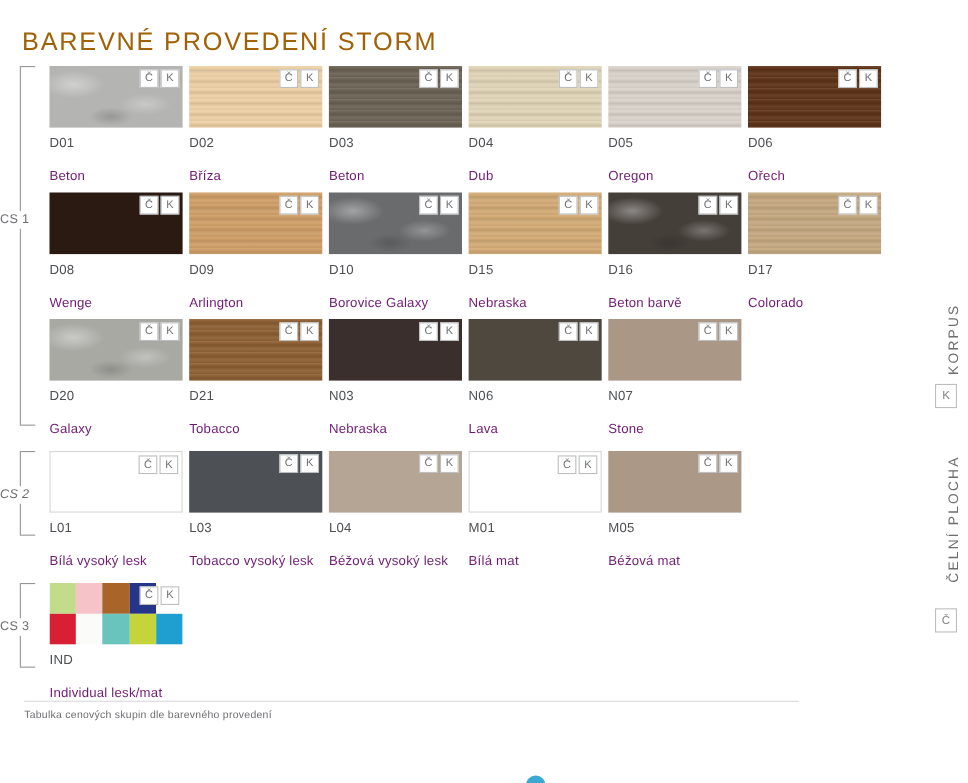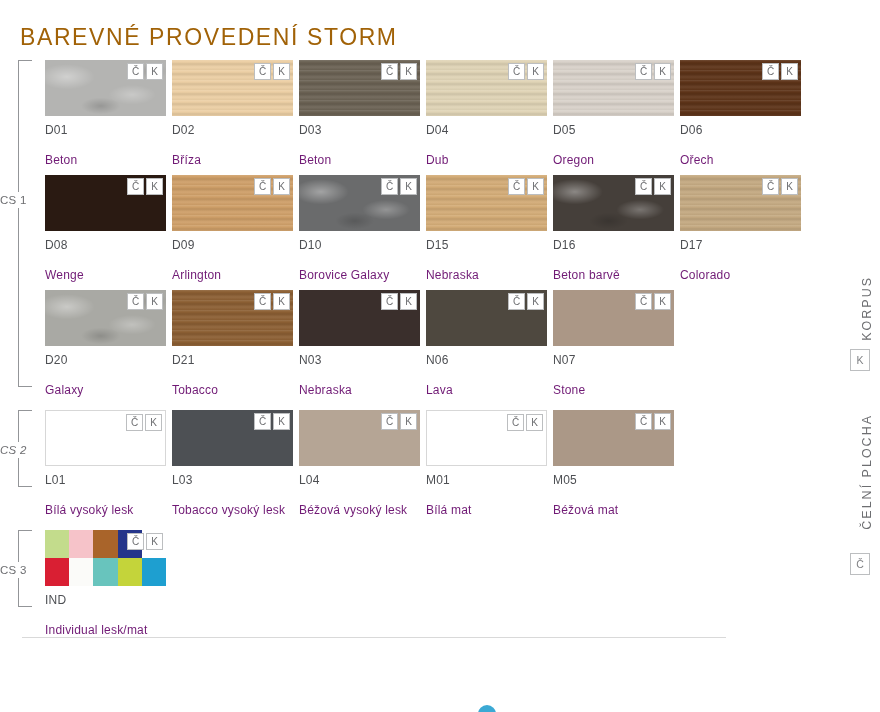--- a/index.html
+++ b/index.html
@@ -496,15 +496,16 @@
   </div>
 
 <div class="vlabel" style="right:6px; top:276px;">KORPUS</div>
 <div class="vbox" style="right:10px; top:349px;">K</div>
 
 <div class="vlabel" style="right:6px; top:414px;">ČELNÍ PLOCHA</div>
 <div class="vbox" style="right:10px; top:553px;">Č</div>
 
 <div id="footer-rule"></div>
 <div id="footer">
+  <div class="foot-head">Tabulka cenových skupin dle barevného provedení</div>
 </div>
 
 <div id="page-dot"></div>
 
 </body></html>

